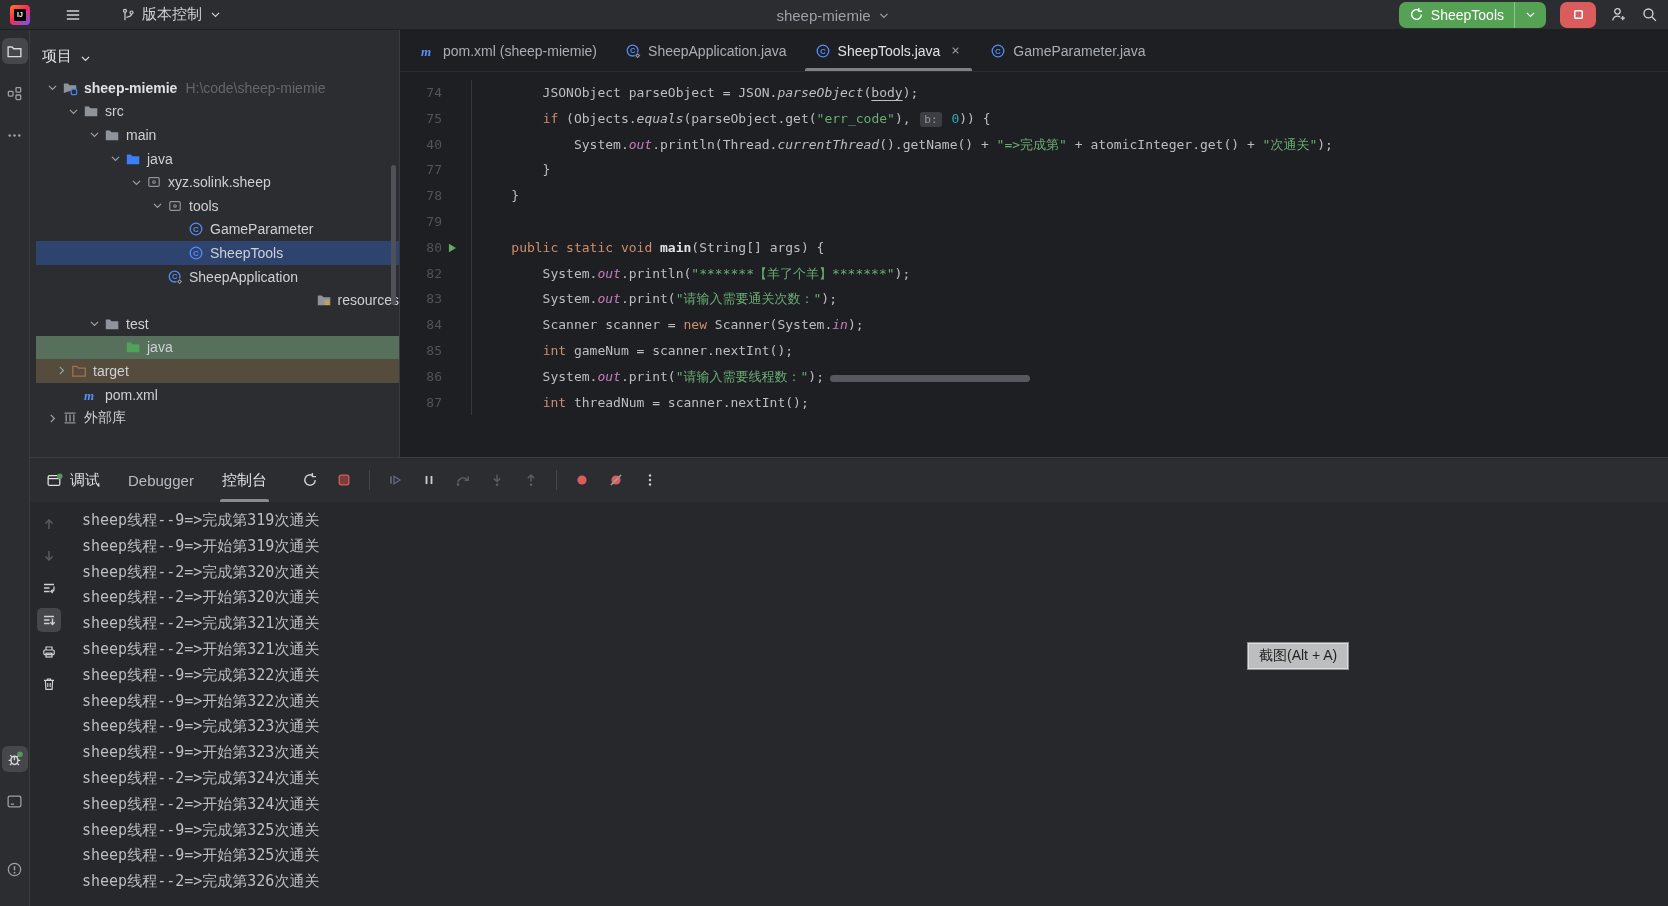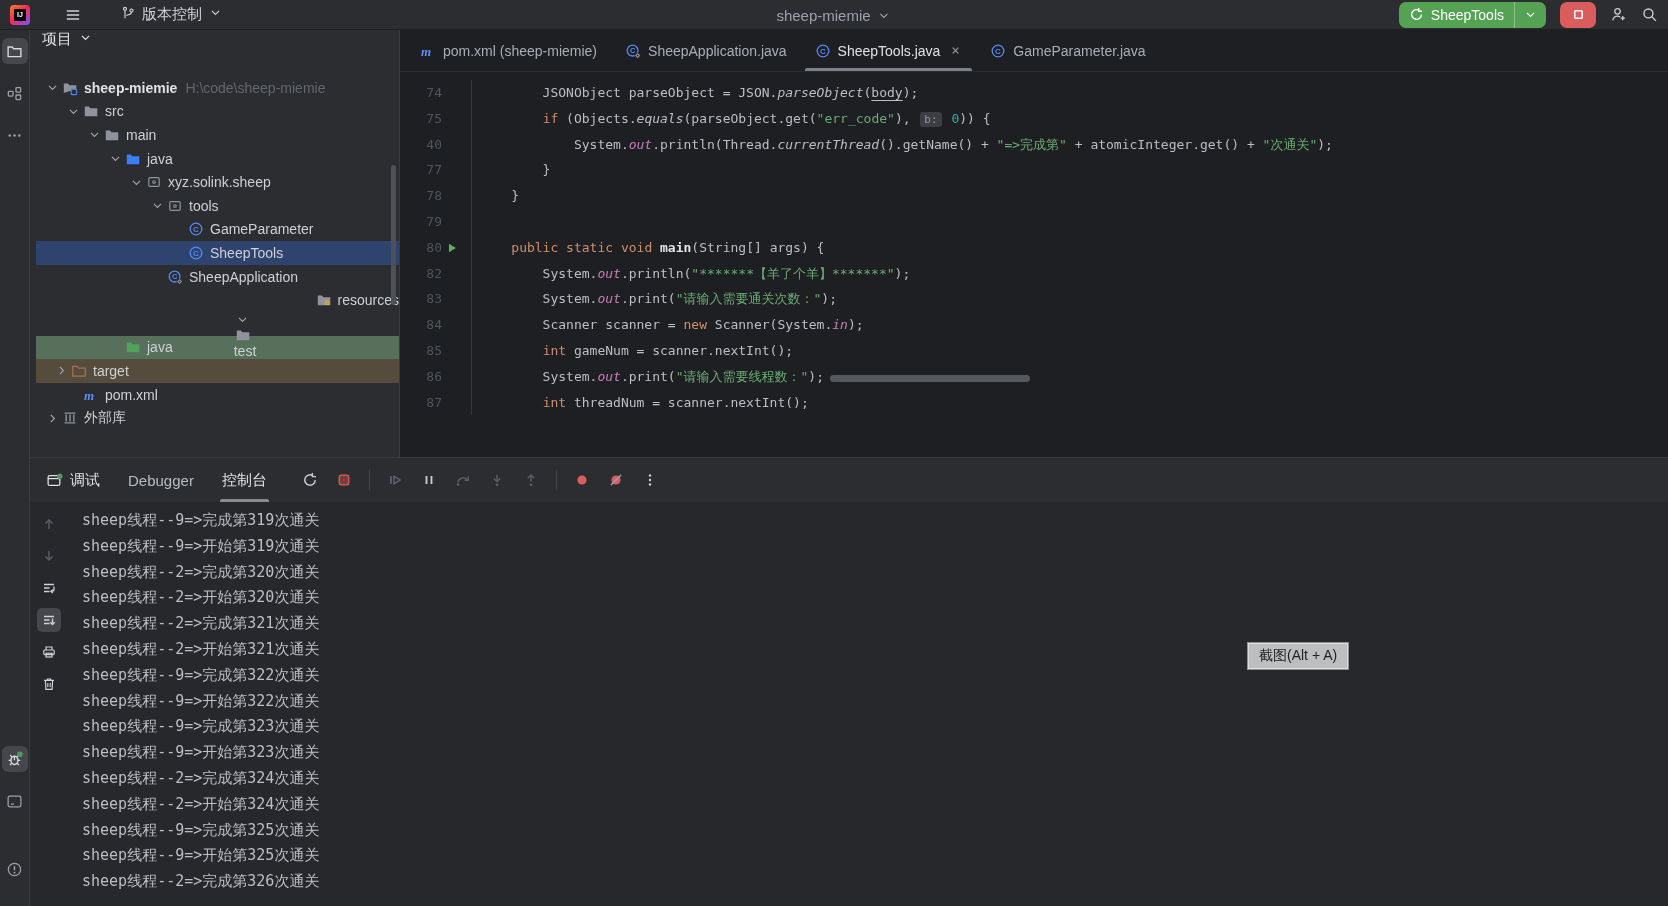--- a/index.html
+++ b/index.html
@@ -7,21 +7,21 @@
               font-family:"Liberation Sans", sans-serif; color:#CED0D6; }
 
   
   .topbar { height:30px; display:flex; align-items:center; background:#2B2D30;
             border-bottom:1px solid #1E1F22; position:relative; padding:0 10px; }
   .logo { width:20px; height:20px; border-radius:4px; margin-left:0;
           background:linear-gradient(140deg,#FC801D 0%,#FE2857 45%,#6B57FF 100%);
           position:relative; }
   .logo .inner { position:absolute; inset:4px; background:#000; color:#fff;
                  font-size:7px; font-weight:bold; line-height:12px; text-align:center; }
-  .tb-btn { display:flex; gap:6px; padding:3px 8px; border-radius:6px;
+  .tb-btn { display:flex; align-items:center; gap:6px; padding:3px 8px; border-radius:6px;
             color:#CED0D6; font-size:15px; cursor:default; }
   .menu-btn { margin-left:26px; }
   .vcs { margin-left:22px; color:#CED0D6; }
   .tb-center { position:absolute; left:50%; top:0; transform:translateX(-50%);
                height:30px; display:flex; align-items:center; gap:6px;
                color:#9DA0A8; font-size:15px; }
   .tb-right { margin-left:auto; display:flex; align-items:center; gap:14px; }
   .run-widget { display:flex; align-items:center; height:26px; background:#55A254;
                 border-radius:7px; color:#fff; font-size:14px; overflow:hidden; }
   .run-widget .part { display:flex; align-items:center; gap:7px; padding:0 10px; height:100%; }
@@ -40,21 +40,21 @@
   .strip .s-btn.active { background:#45474B; color:#D5D8DE; }
   .strip .spacer { flex:1; }
   .strip .gap30 { height:26px; }
 
   .rightcol { flex:1; display:flex; flex-direction:column; }
   .workrow { height:427px; display:flex; }
 
   
   .project { width:370px; background:#2B2D30; border-right:1px solid #393B40;
              position:relative; overflow:hidden; }
-  .proj-head { height:36px; display:flex; align-items:flex-start; gap:6px; padding:0 12px;
+  .proj-head { height:36px; display:flex; align-items:flex-end; gap:6px; padding:0 12px;
                font-size:15px; color:#DFE1E5; }
   .tree { padding:10px 0 0 6px; }
   .trow { height:23.6px; display:flex; align-items:center; font-size:14px;
           color:#CED0D6; white-space:nowrap; }
   .trow .chev { width:17px; display:flex; align-items:center; justify-content:center; color:#9DA0A8; }
   .trow .icn { width:18px; display:flex; align-items:center; justify-content:center; }
   .trow .tlabel { margin-left:5px; }
   .trow .tlabel.bold { font-weight:bold; color:#DFE1E5; }
   .trow .tpath { margin-left:8px; color:#63666D; }
   .hl-selected { background:#2E436E; }
@@ -401,21 +401,21 @@
             <div class="trow" style="padding-left: 71px; justify-content: flex-end;">
               <span class="chev"></span>
               <span class="icn">
                 <svg viewBox="0 0 16 16" width="16" height="16">
                   <path d="M1.8 13.2V3.4h4.1l1.5 1.8h6.9v8z" fill="#8F949C"></path>
                   <path d="M8.6 8.8h5M8.6 10.6h5M8.6 12.4h5" stroke="#D8A442" stroke-width="1.3"></path>
                 </svg>
               </span>
               <span class="tlabel">resources</span>
             </div>
-            <div class="trow" style="padding-left: 50px; flex-direction: column;">
+            <div class="trow" style="padding-left: 50px;">
               <span class="chev">
                 <svg viewBox="0 0 16 16" width="15" height="15">
                   <path d="M4.2 6.2 8 10l3.8-3.8" fill="none" stroke="currentColor" stroke-width="1.3"></path>
                 </svg>
               </span>
               <span class="icn">
                 <svg viewBox="0 0 16 16" width="16" height="16">
                   <path d="M1.8 13.2V3.4h4.1l1.5 1.8h6.9v8z" fill="#8F949C"></path>
                 </svg>
               </span>

